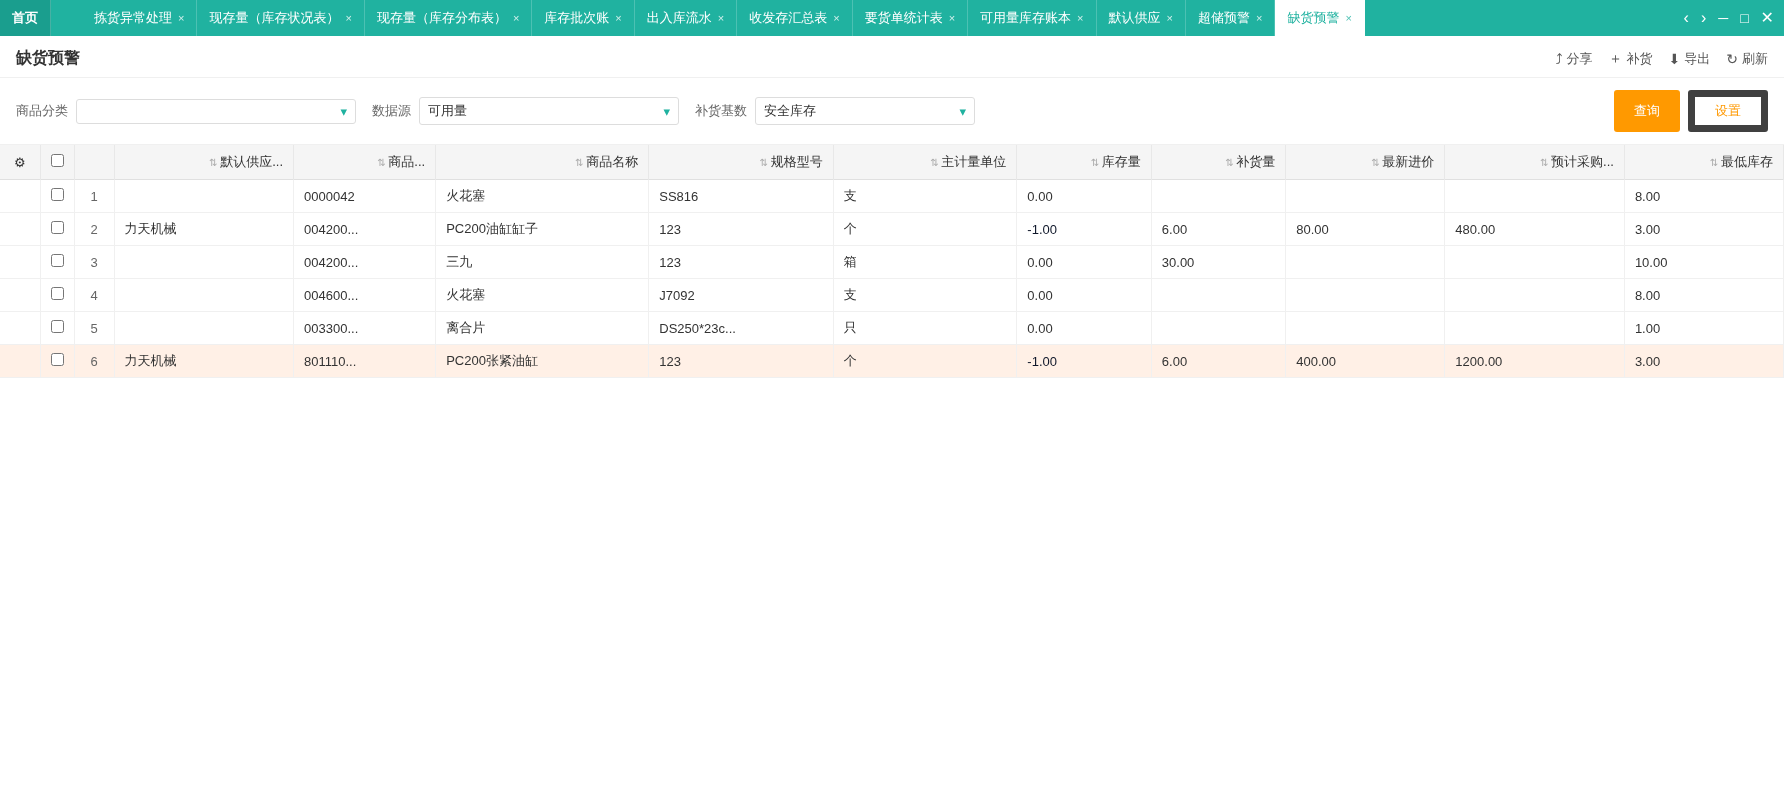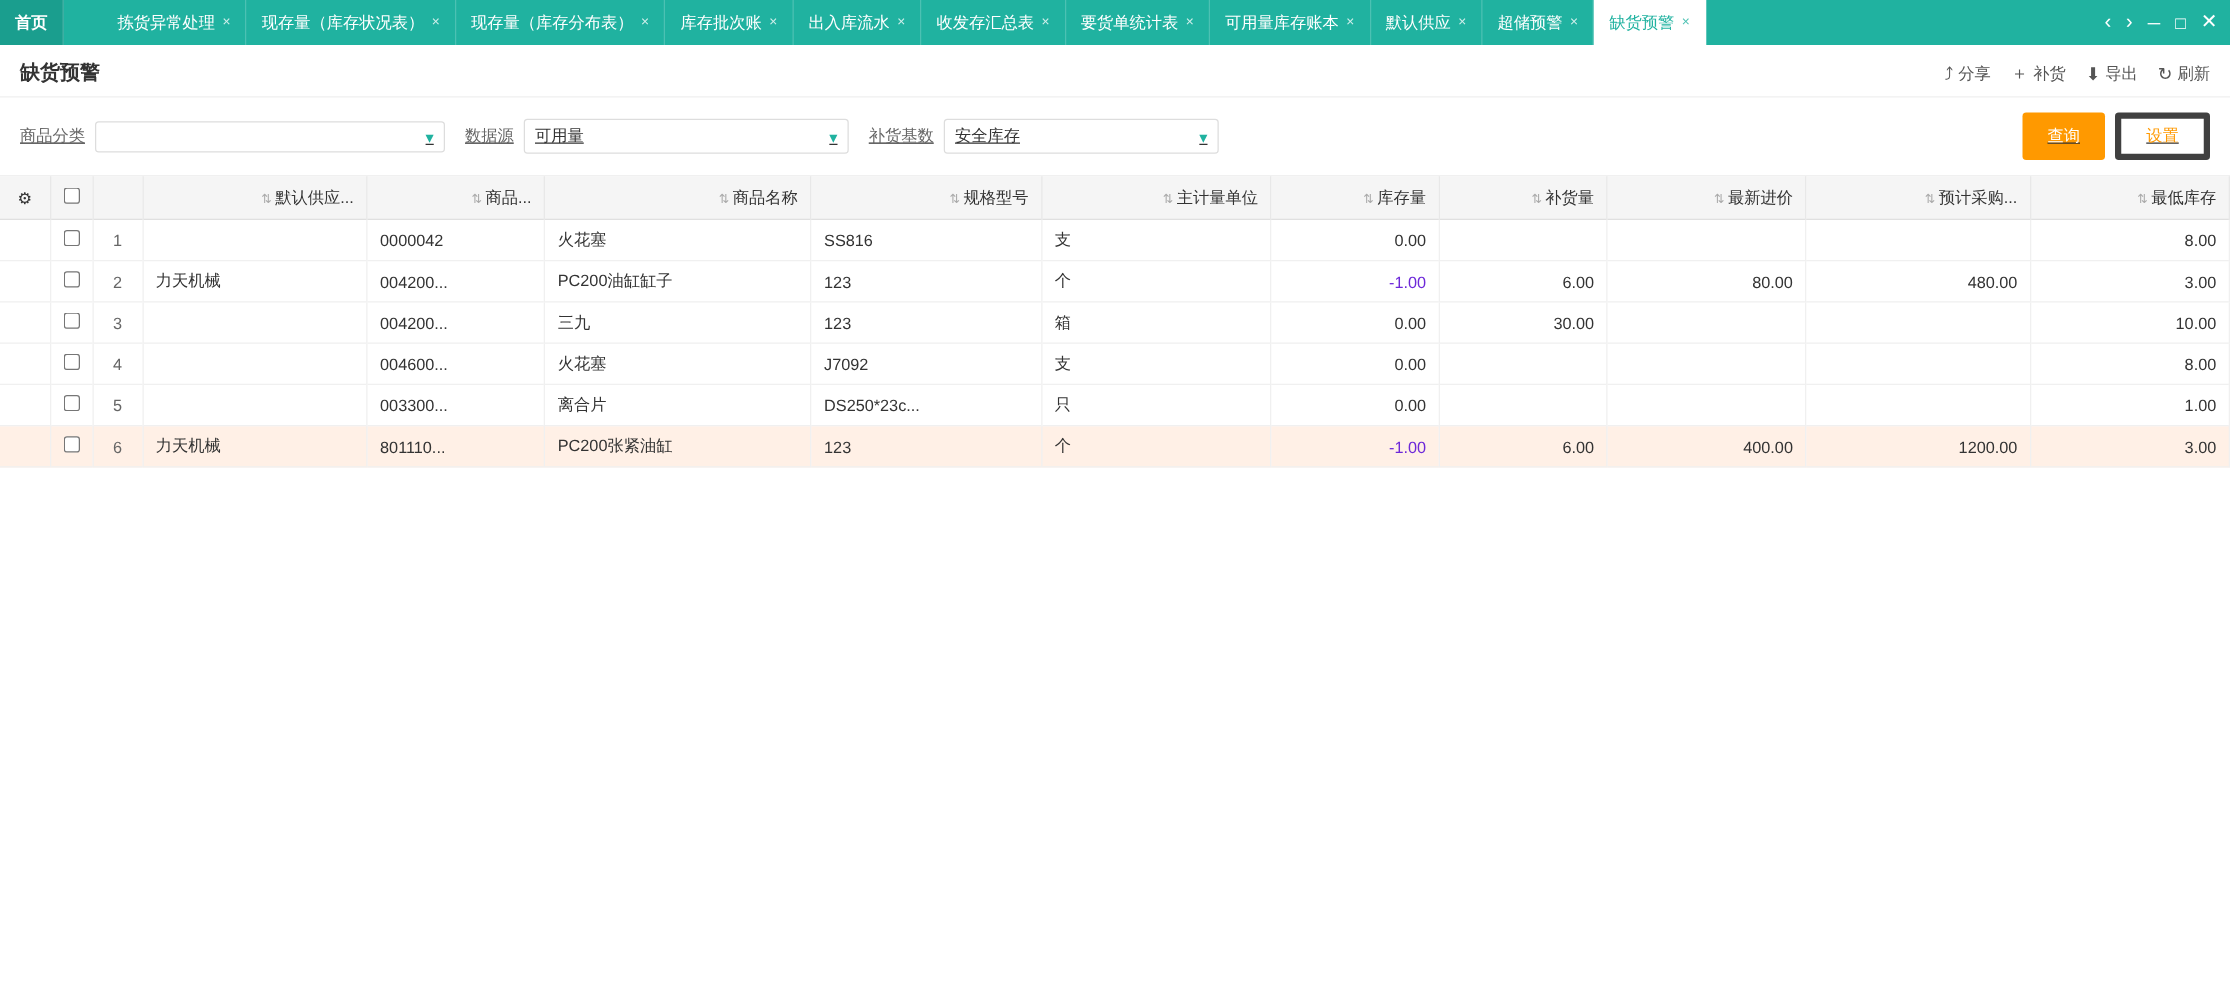--- a/index.html
+++ b/index.html
@@ -88,21 +88,20 @@
     }
     .header-action-btn .icon { font-size: 14px; }
 
     
     .filter-area {
       display: flex;
       align-items: center;
       padding: 12px 16px;
       gap: 16px;
       border-bottom: 1px solid #f0f0f0;
-      text-decoration: underline;
     }
     .filter-group {
       display: flex;
       align-items: center;
       gap: 8px;
     }
     .filter-label {
       color: #666;
       white-space: nowrap;
       font-size: 13px;
@@ -129,21 +128,21 @@
       color: #fff;
       border: none;
       padding: 6px 20px;
       border-radius: 3px;
       cursor: pointer;
       font-size: 13px;
     }
     .btn-setting {
       background: #fff;
       color: #f90;
-      border: 5px solid #404040;
+      border: 7px solid #404040;
       padding: 5px 20px;
       border-radius: 3px;
       cursor: pointer;
       font-size: 13px;
     }
 
     
     .table-container {
       padding: 0;
     }
@@ -185,22 +184,22 @@
     .checkbox-cell {
       text-align: center;
       width: 30px;
     }
     .gear-cell {
       text-align: center;
       width: 40px;
     }
 
     
-    .num-cell { text-align: right; }
-    .negative { color: #6d28d9; }
+    .num-cell { text-align: left; }
+    .negative { color: #0f172a; }
   </style>
 </head>
 <body>
 
 <div class="tab-bar">
 
   <div class="tab-item home">
     <span>首页</span>
   </div>
 

